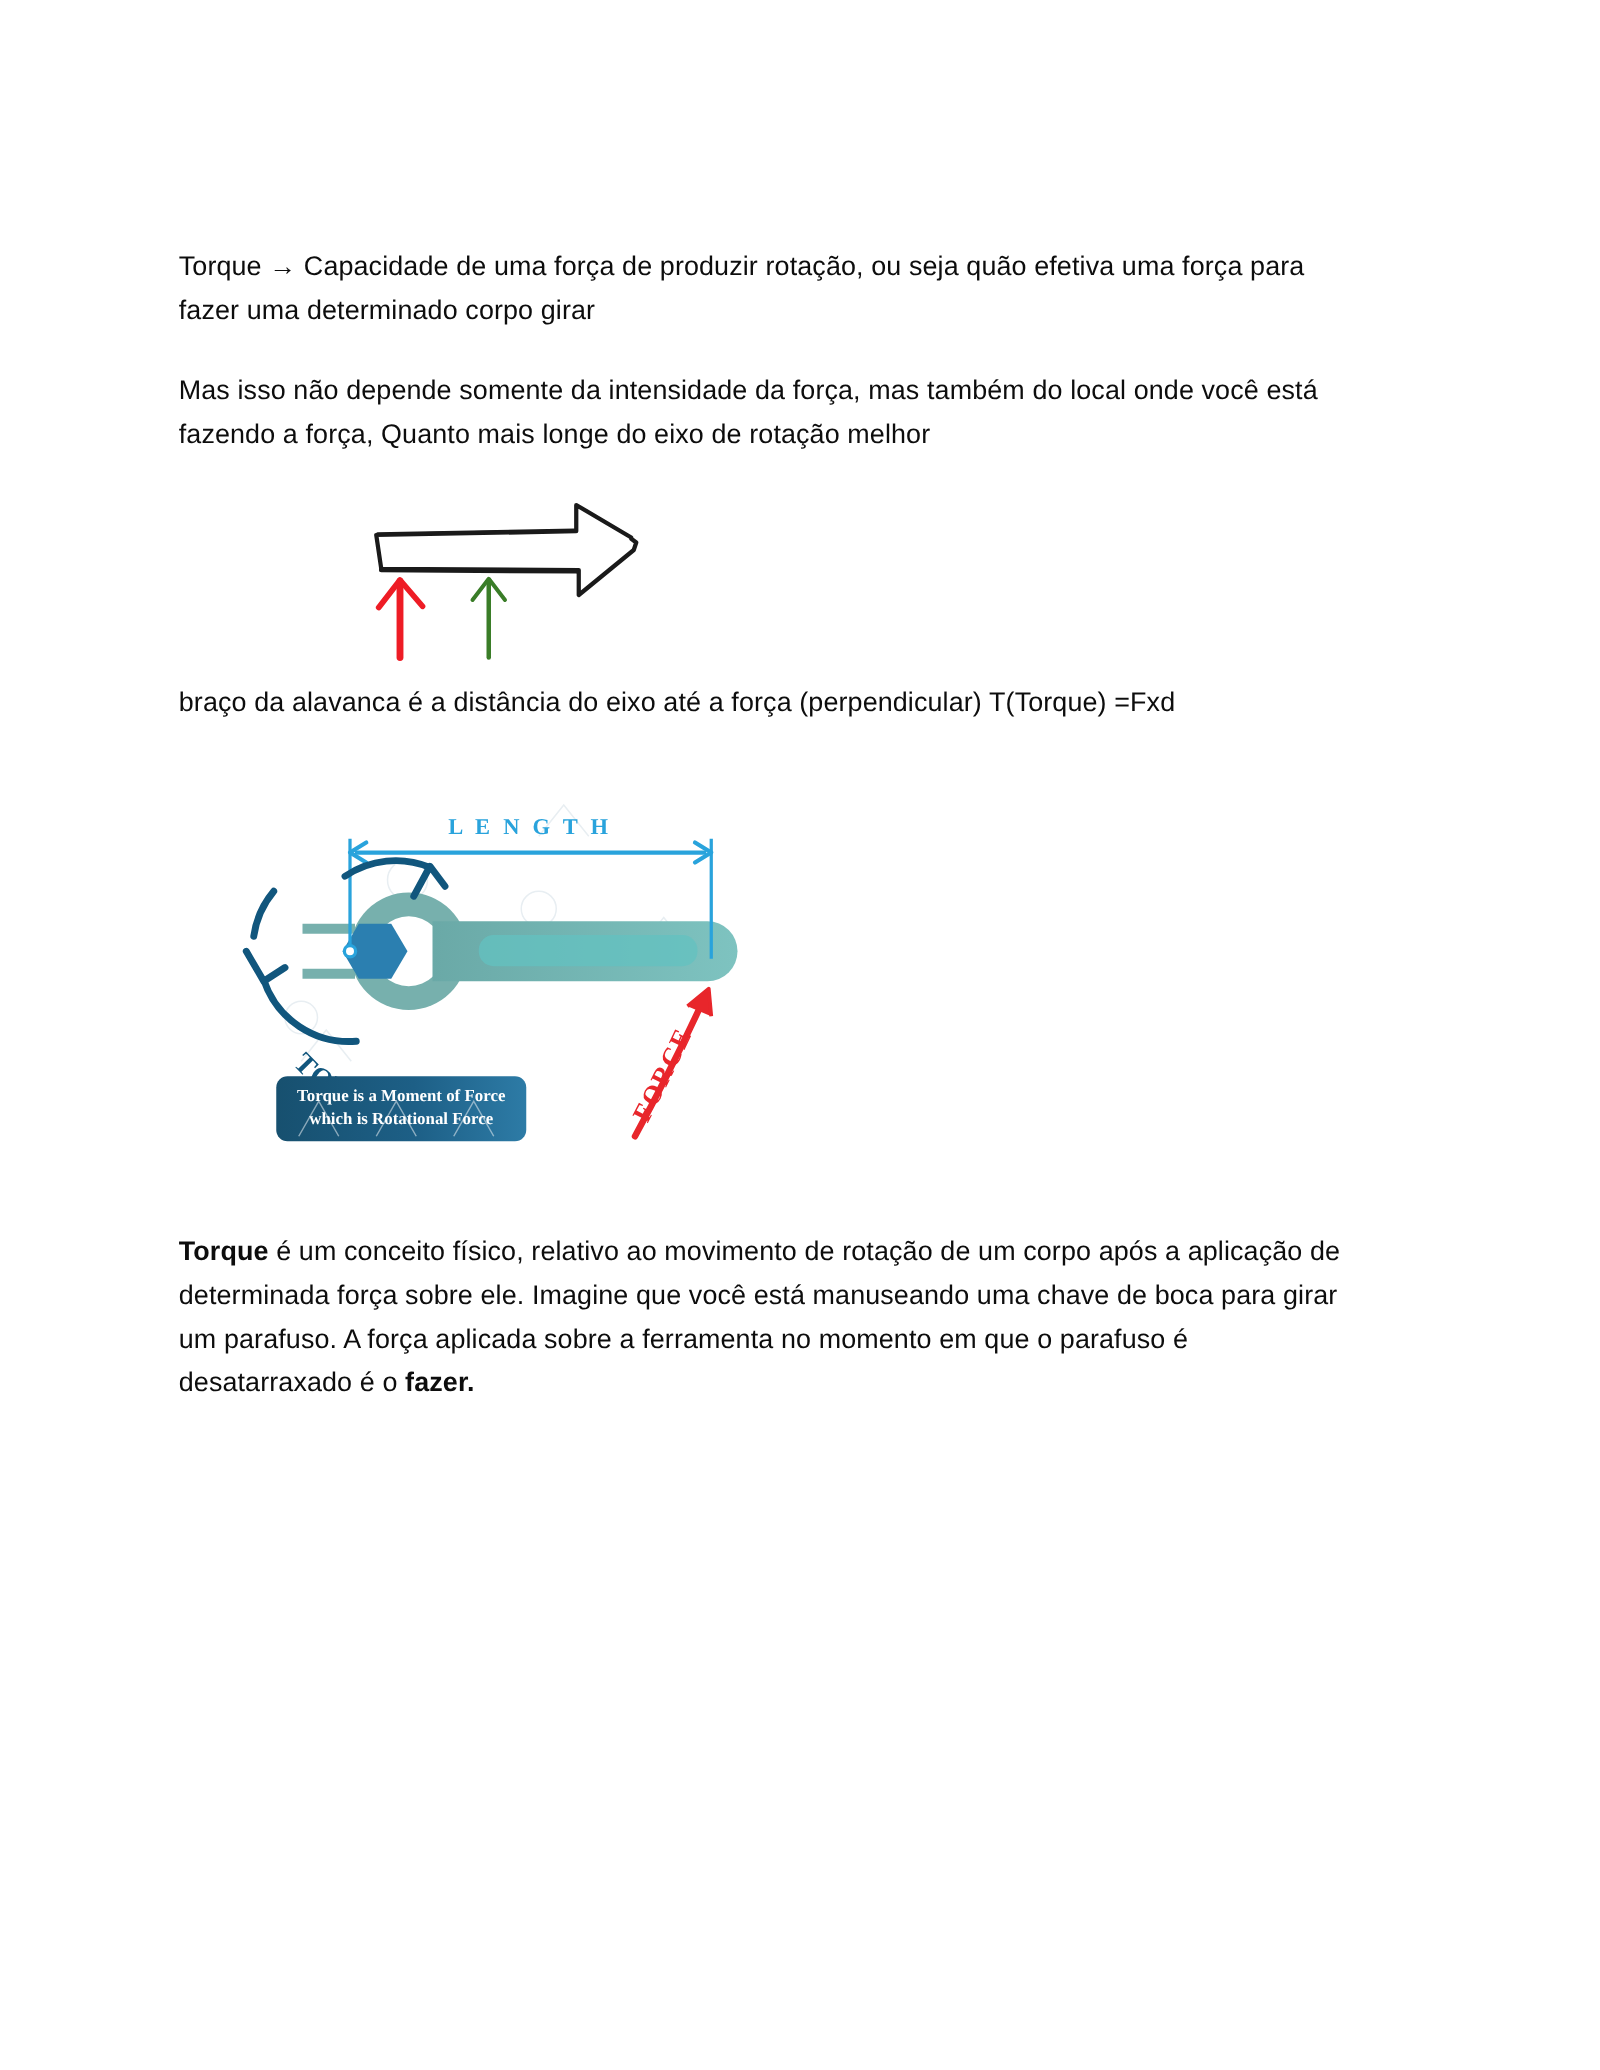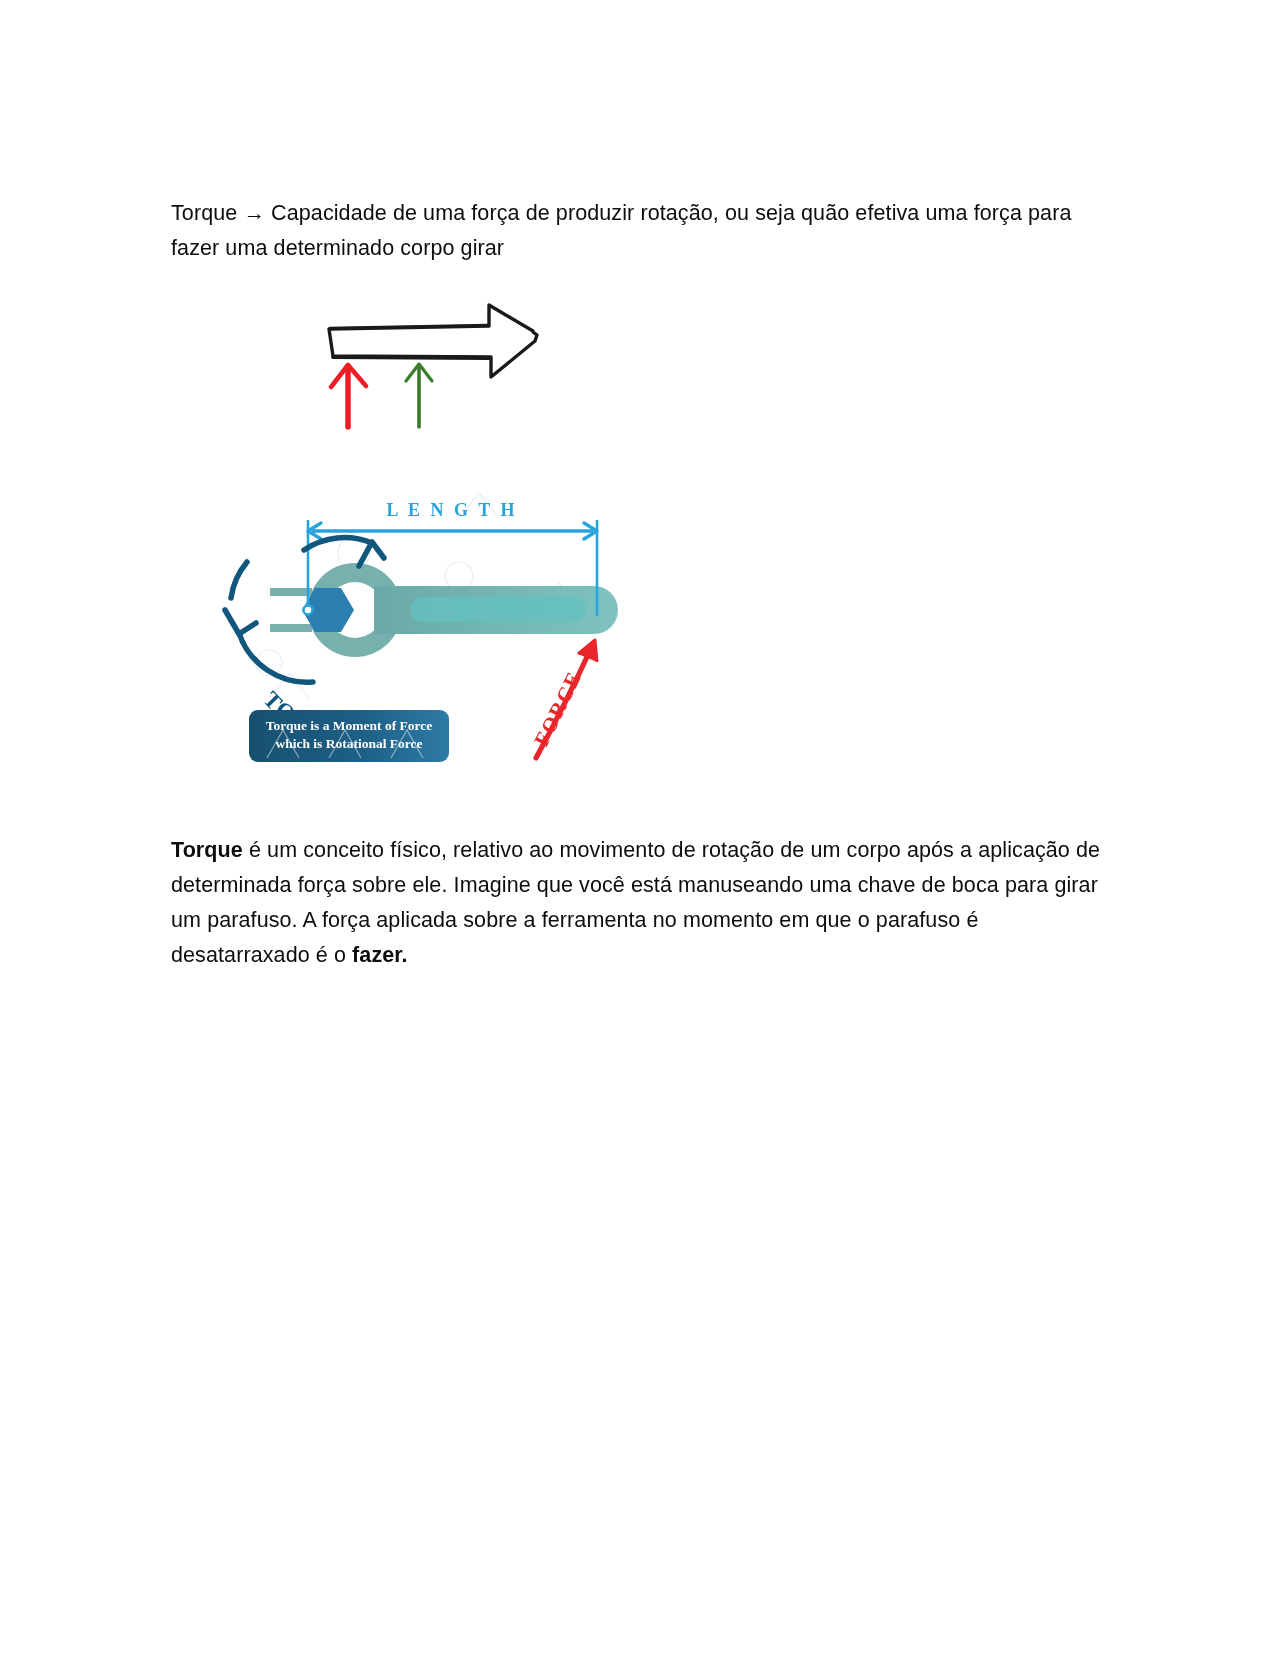--- a/index.html
+++ b/index.html
@@ -16,21 +16,20 @@
     width: 1280px;
     height: 1656px;
     background: #ffffff;
     overflow: hidden;
   }
   .doc-body {
     position: absolute;
     left: 143px;
     top: 196px;
     width: 935px;
-    margin-left: 28px;
   }
   .para {
     font-size: 21.5px;
     line-height: 35px;
     letter-spacing: 0.1px;
     margin: 0 0 29px 0;
     color: #0d0d0d;
   }
   .para.tight {
     margin-bottom: 26px;
@@ -69,20 +68,21 @@
   }
 </style>
 </head>
 <body>
 
 <div class="page">
   <div class="doc-body">
 
     <p class="para">Torque → Capacidade de uma força de produzir rotação, ou seja quão efetiva uma força para fazer uma determinado corpo girar</p>
 
+    <p class="para">Mas isso não depende somente da intensidade da força, mas também do local onde você está fazendo a força, Quanto mais longe do eixo de rotação melhor</p>
 
 
     <div class="figure-arrow">
       <svg width="240" height="135" viewBox="0 0 240 135">
 
         <path d="M8,34 L168,31 L168,10 L212,36 L212,37 L216,40 L214,46 L170,82 L170,62 L12,61 Z" fill="none" stroke="#1a1a1a" stroke-width="3.4" stroke-linejoin="round" stroke-linecap="round"></path>
 
         <path d="M9,33 L167,30" fill="none" stroke="#1a1a1a" stroke-width="2.4" stroke-linecap="round"></path>
         <path d="M12,62 L168,63" fill="none" stroke="#1a1a1a" stroke-width="3.8" stroke-linecap="round"></path>
 
@@ -91,20 +91,21 @@
           <path d="M10,92 L27,70 L45,91" fill="none" stroke="#ee1c25" stroke-width="4.6" stroke-linecap="round" stroke-linejoin="round"></path>
         </g>
 
         <g>
           <path d="M98,132 L98,70" fill="none" stroke="#3a7d28" stroke-width="3.6" stroke-linecap="round"></path>
           <path d="M85,86 L98,69 L111,86" fill="none" stroke="#3a7d28" stroke-width="3.2" stroke-linecap="round" stroke-linejoin="round"></path>
         </g>
       </svg>
     </div>
 
+    <p class="para">braço da alavanca é a distância do eixo até a força (perpendicular)  T(Torque) =Fxd</p>
 
     <div class="figure-wrench">
       <svg width="420" height="315" viewBox="0 0 420 315">
         <defs>
           <linearGradient id="bannerGrad" x1="0" y1="0" x2="1" y2="0">
             <stop offset="0%" stop-color="#17506f"></stop>
             <stop offset="55%" stop-color="#1d5f86"></stop>
             <stop offset="100%" stop-color="#2d7ba6"></stop>
           </linearGradient>
           <linearGradient id="handleGrad" x1="0" y1="0" x2="1" y2="0">

